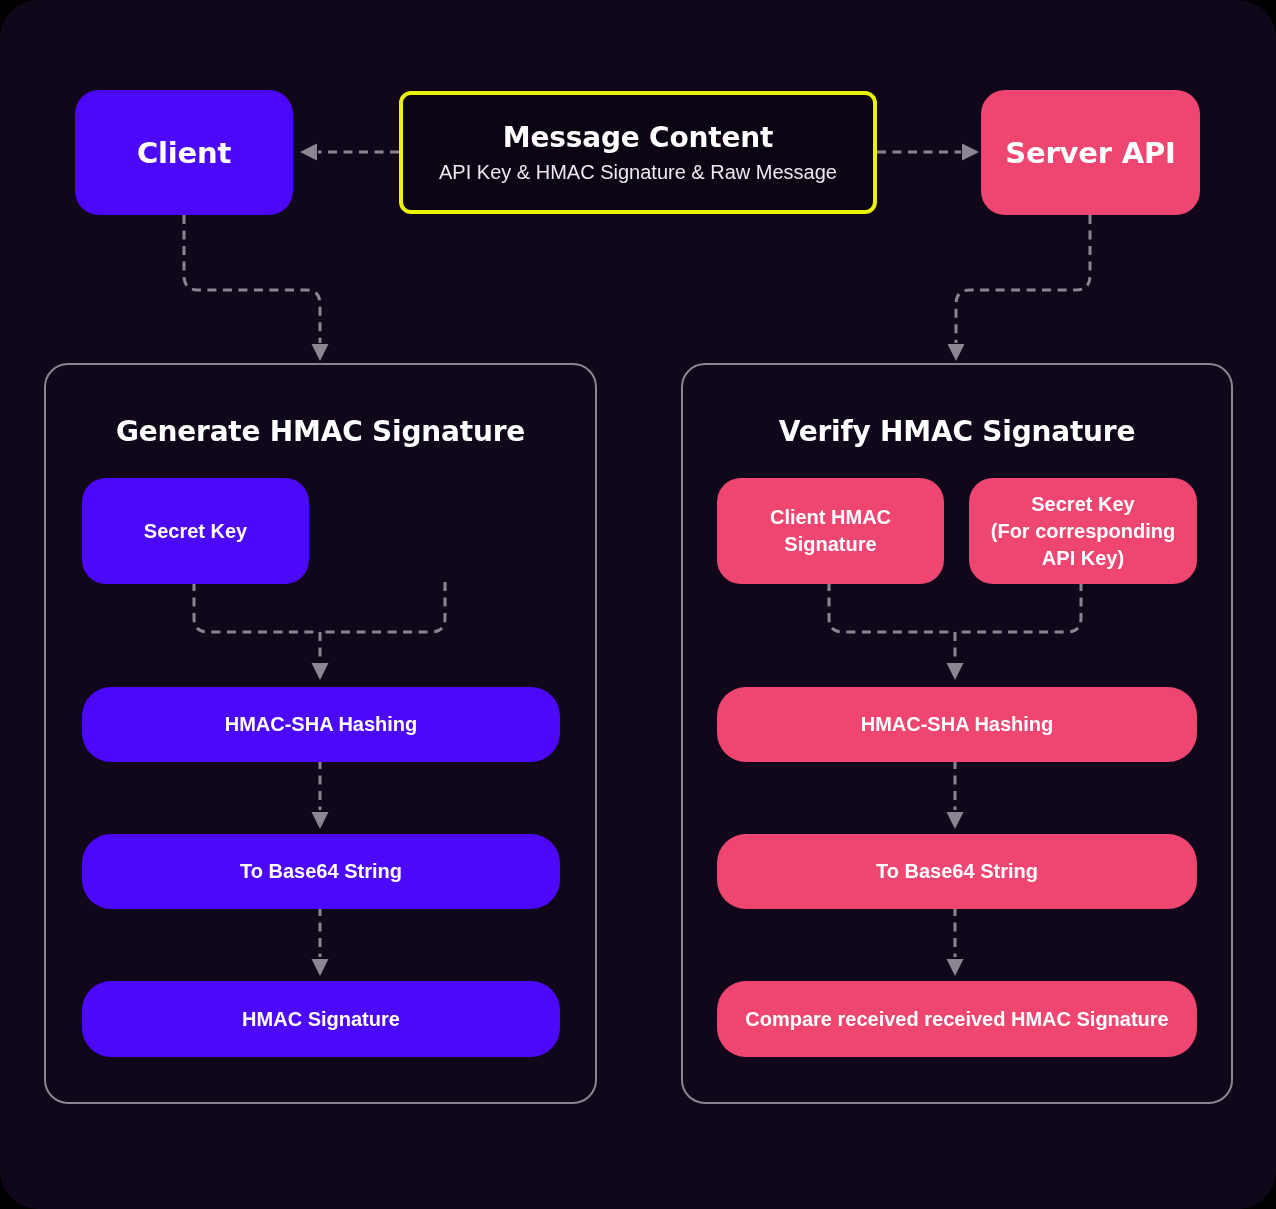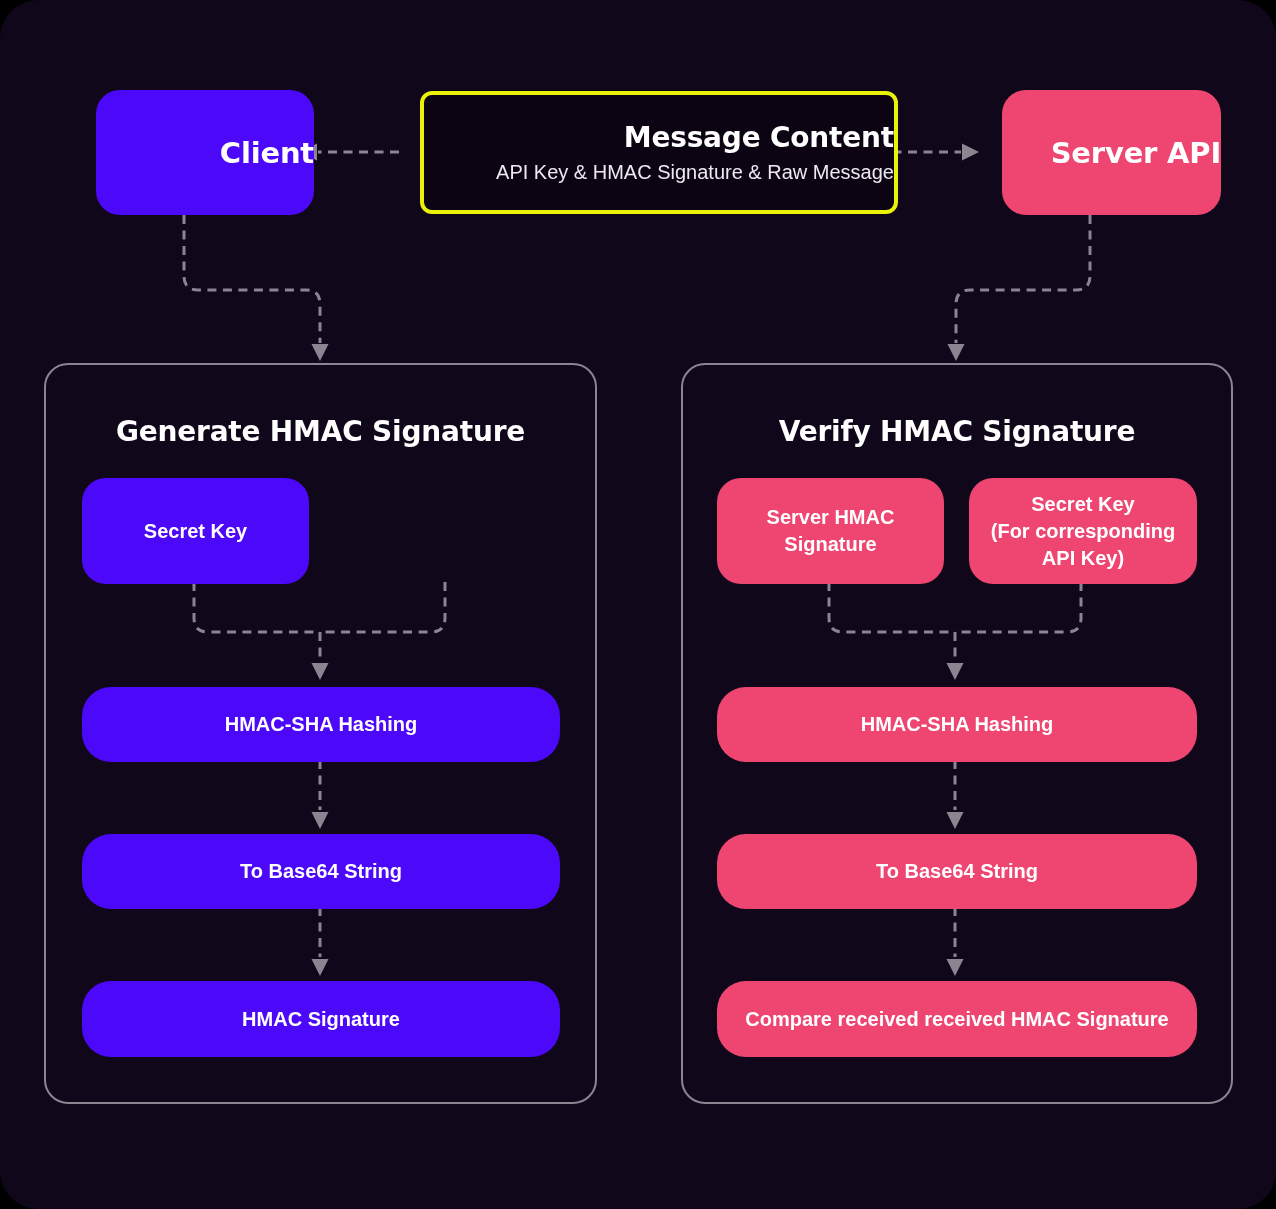--- a/index.html
+++ b/index.html
@@ -7,21 +7,21 @@
     --yellow:#e9f207; --line:#8b8592; --message-bg:#0c0412;
     --panel-border:#8b8592; --text:#ffffff; --subtext:#ece9f1;
   }
   *{margin:0;padding:0;box-sizing:border-box;}
   html,body{background:var(--page);}
   .stage{position:relative;width:1276px;height:1209px;background:var(--page);overflow:hidden;}
   .canvas{position:absolute;inset:0;background:var(--canvas);border-radius:38px;}
   .connector-layer{position:absolute;left:0;top:0;pointer-events:none;}
   .connector{fill:none;stroke:var(--line);stroke-width:3;stroke-dasharray:9 6.5;}
   .arrowhead{fill:var(--line);stroke:none;}
-  .node{position:absolute;display:flex;flex-direction:column;align-items:flex-end;justify-content:center;text-align:center;color:var(--text);margin-left:21px;}
+  .node{position:absolute;display:flex;flex-direction:column;align-items:center;justify-content:center;text-align:center;color:var(--text);}
   .display{font-family:"DejaVu Sans",sans-serif;font-weight:bold;letter-spacing:-0.2px;}
   .label{font-family:"Liberation Sans",sans-serif;font-weight:bold;}
   .node-client{left:75px;top:90px;width:218px;height:125px;background:var(--purple);border-radius:24px;font-size:29px;}
   .node-server{left:981px;top:90px;width:219px;height:125px;background:var(--pink);border-radius:24px;font-size:29px;}
   .node-message{left:399px;top:91px;width:478px;height:123px;background:var(--message-bg);border:4px solid var(--yellow);border-radius:12px;gap:7px;}
   .message-title{font-size:28px;}
   .message-subtitle{font-family:"Liberation Sans",sans-serif;font-weight:400;font-size:20px;color:var(--subtext);}
   .panel{position:absolute;top:363px;width:553px;height:741px;border:2.5px solid var(--panel-border);border-radius:24px;background:transparent;}
   .panel-generate{left:44px;}
   .panel-verify{left:681px;width:552px;padding-left:44px;}
@@ -98,21 +98,21 @@
   <div class="panel panel-generate">
     <div class="panel-title display">Generate HMAC Signature</div>
     <div class="box input-box g-input-1 label">Secret Key</div>
     <div class="box step-box step-1 label">HMAC-SHA Hashing</div>
     <div class="box step-box step-2 label">To Base64 String</div>
     <div class="box step-box step-3 label">HMAC Signature</div>
   </div>
 
   <div class="panel panel-verify">
     <div class="panel-title display">Verify HMAC Signature</div>
-    <div class="box input-box v-input-1 label">Server HMAC
+    <div class="box input-box v-input-1 label">Client HMAC
 Signature</div>
     <div class="box input-box v-input-2 label">Secret Key
 (For corresponding
 API Key)</div>
     <div class="box step-box step-1 label">HMAC-SHA Hashing</div>
     <div class="box step-box step-2 label">To Base64 String</div>
     <div class="box step-box step-3 label">Compare received received HMAC Signature</div>
   </div>
 </div>
 

